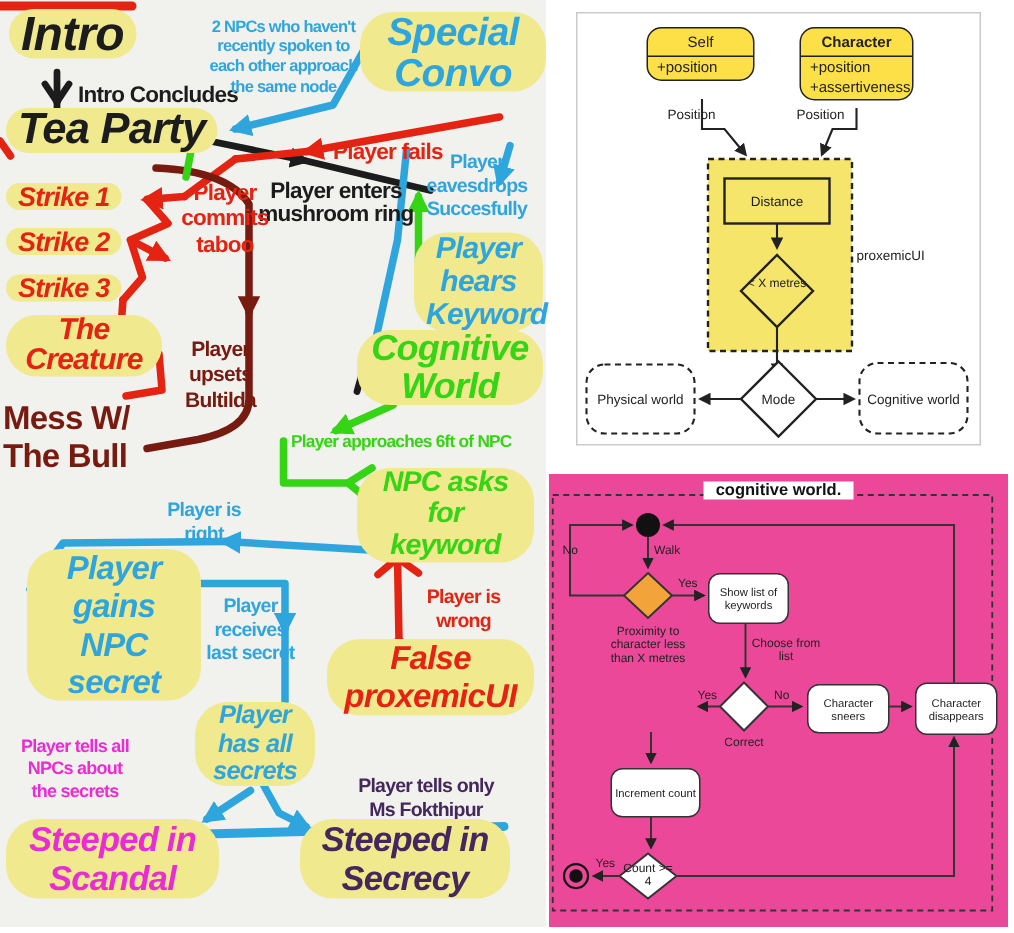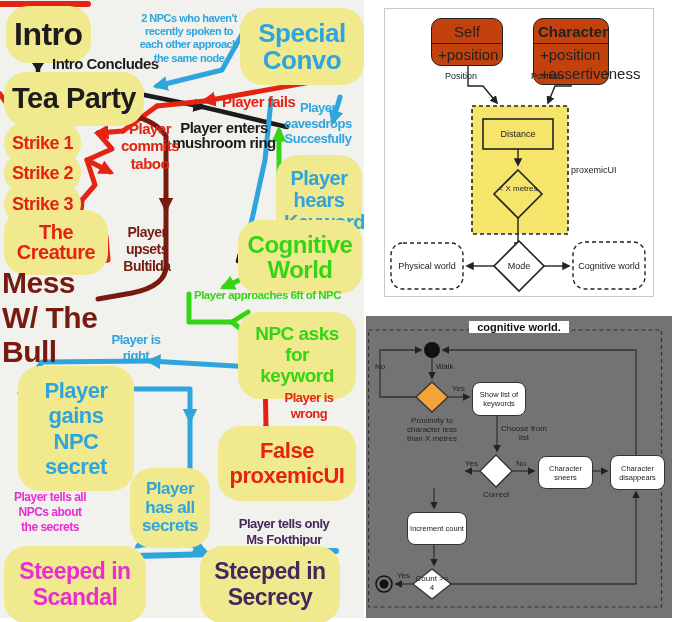--- a/index.html
+++ b/index.html
@@ -2,42 +2,42 @@
 <html><head>
 <meta charset="utf-8">
 <style>
   html,body{margin:0;padding:0;background:#fff;font-family:"Liberation Sans",sans-serif;}
   .stage{position:relative;width:676px;height:622px;background:#fff;overflow:hidden;}
 
   
   .left-panel{position:absolute;left:0;top:0;width:364px;height:618px;background:#f1f1ee;}
   .left-panel svg{position:absolute;left:0;top:0;}
   .node{position:absolute;font-weight:bold;line-height:1.02;letter-spacing:-0.5px;white-space:normal;}
-  .blob{background:#f0e98e;border-radius:22px;padding:12px 8px;}
+  .blob{background:#f0e98e;border-radius:22px;padding:0 8px;font-style:italic;}
   .ctr{text-align:center;}
   .nw{white-space:nowrap;}
   .c-black{color:#1c1c1c;}
   .c-cyan{color:#2fa5de;}
   .c-red{color:#e42312;}
   .c-maroon{color:#771b10;}
   .c-green{color:#35d414;}
   .c-magenta{color:#ea2cd3;}
   .c-purple{color:#44275d;}
 
   
   .uml-panel{position:absolute;left:384px;top:8px;width:268px;height:287px;background:#fff;border:1px solid #c9c9c9;}
   .uml-panel svg{position:absolute;left:0;top:0;}
-  .cls{position:absolute;background:#c2410c;border:1.5px solid #222;border-radius:10px;font-size:15px;color:#222;}
+  .cls{position:absolute;background:#fde047;border:1.5px solid #222;border-radius:10px;font-size:10px;color:#222;}
   .cls .ttl{text-align:center;padding:4px 4px 3px;border-bottom:1.5px solid #222;}
   .cls .attr{padding:2px 6px;}
   .sm-lbl{position:absolute;font-size:9px;color:#222;}
   .dtxt{position:absolute;font-size:8px;color:#222;text-align:center;line-height:1.15;}
 
   
-  .act-panel{position:absolute;left:366px;top:316px;width:306px;height:302px;background:#737373;}
+  .act-panel{position:absolute;left:366px;top:316px;width:306px;height:302px;background:#ec4899;}
   .act-panel svg{position:absolute;left:0;top:0;}
   .act-title{position:absolute;left:0;right:0;top:1px;text-align:center;z-index:2;}
   .act-title span{background:#fff;padding:0 8px;font-weight:bold;font-size:11px;color:#111;}
   .abox{position:absolute;background:#fff;border:1.2px solid #333;border-radius:8px;display:flex;align-items:center;justify-content:center;text-align:center;font-size:7.5px;line-height:1.2;color:#222;}
   .albl{position:absolute;font-size:8px;color:#222;line-height:1.15;}
 </style>
 </head>
 <body>
 
 <div class="stage">
@@ -117,26 +117,27 @@
     <div class="node c-red nw" style="left:222px;top:94px;font-size:15px;">Player fails</div>
     <div class="node c-black ctr" style="left:168px;top:120px;width:112px;font-size:15px;">Player enters mushroom ring</div>
     <div class="node c-cyan ctr" style="left:280px;top:100px;width:76px;font-size:13px;line-height:1.2;">Player eavesdrops Succesfully</div>
     <div class="node blob c-cyan ctr" style="left:276px;top:155px;width:70px;font-size:20px;line-height:1.1;">Player hears Keyword</div>
     <div class="node blob c-red nw" style="left:4px;top:122px;font-size:18px;">Strike 1</div>
     <div class="node blob c-red nw" style="left:4px;top:152px;font-size:18px;">Strike 2</div>
     <div class="node blob c-red nw" style="left:4px;top:183px;font-size:18px;">Strike 3</div>
     <div class="node c-red ctr" style="left:112px;top:120px;width:76px;font-size:15px;line-height:1.15;">Player commits taboo</div>
     <div class="node blob c-red ctr" style="left:4px;top:210px;width:88px;font-size:20px;">The Creature</div>
     <div class="node c-maroon ctr" style="left:112px;top:224px;width:70px;font-size:14px;line-height:1.2;">Player upsets Bultilda</div>
-    <div class="node c-maroon" style="left:2px;top:266px;width:100px;font-size:30px;line-height:1.15;">Mess W/ The Bull</div>
+    <div class="node c-maroon" style="left:2px;top:266px;width:100px;font-size:22px;line-height:1.15;">Mess W/ The Bull</div>
     <div class="node blob c-green ctr" style="left:238px;top:220px;width:108px;font-size:24px;line-height:1.05;">Cognitive World</div>
     <div class="node c-green nw" style="left:194px;top:290px;font-size:11.5px;">Player approaches 6ft of NPC</div>
     <div class="node blob c-green ctr" style="left:238px;top:312px;width:102px;font-size:19px;line-height:1.1;">NPC asks for keyword</div>
     <div class="node c-cyan ctr" style="left:106px;top:332px;width:60px;font-size:13px;line-height:1.2;">Player is right</div>
     <div class="node blob c-cyan ctr" style="left:18px;top:366px;width:100px;font-size:22px;line-height:1.15;">Player gains NPC secret</div>
+    <div class="node c-cyan ctr" style="left:136px;top:396px;width:62px;font-size:13px;line-height:1.2;">Player receives last secret</div>
     <div class="node c-red ctr" style="left:280px;top:390px;width:58px;font-size:13px;line-height:1.2;">Player is wrong</div>
     <div class="node blob c-red ctr" style="left:218px;top:426px;width:122px;font-size:22px;line-height:1.15;">False proxemicUI</div>
     <div class="node c-magenta ctr" style="left:10px;top:490px;width:80px;font-size:12px;line-height:1.25;">Player tells all NPCs about the secrets</div>
     <div class="node blob c-cyan ctr" style="left:130px;top:468px;width:64px;font-size:17px;line-height:1.1;">Player has all secrets</div>
     <div class="node c-purple ctr" style="left:236px;top:516px;width:96px;font-size:13px;line-height:1.2;">Player tells only Ms Fokthipur</div>
     <div class="node blob c-magenta ctr" style="left:4px;top:546px;width:126px;font-size:23px;line-height:1.15;">Steeped in Scandal</div>
     <div class="node blob c-purple ctr" style="left:200px;top:546px;width:124px;font-size:23px;line-height:1.15;">Steeped in Secrecy</div>
   </div>
 
   <div class="uml-panel">

